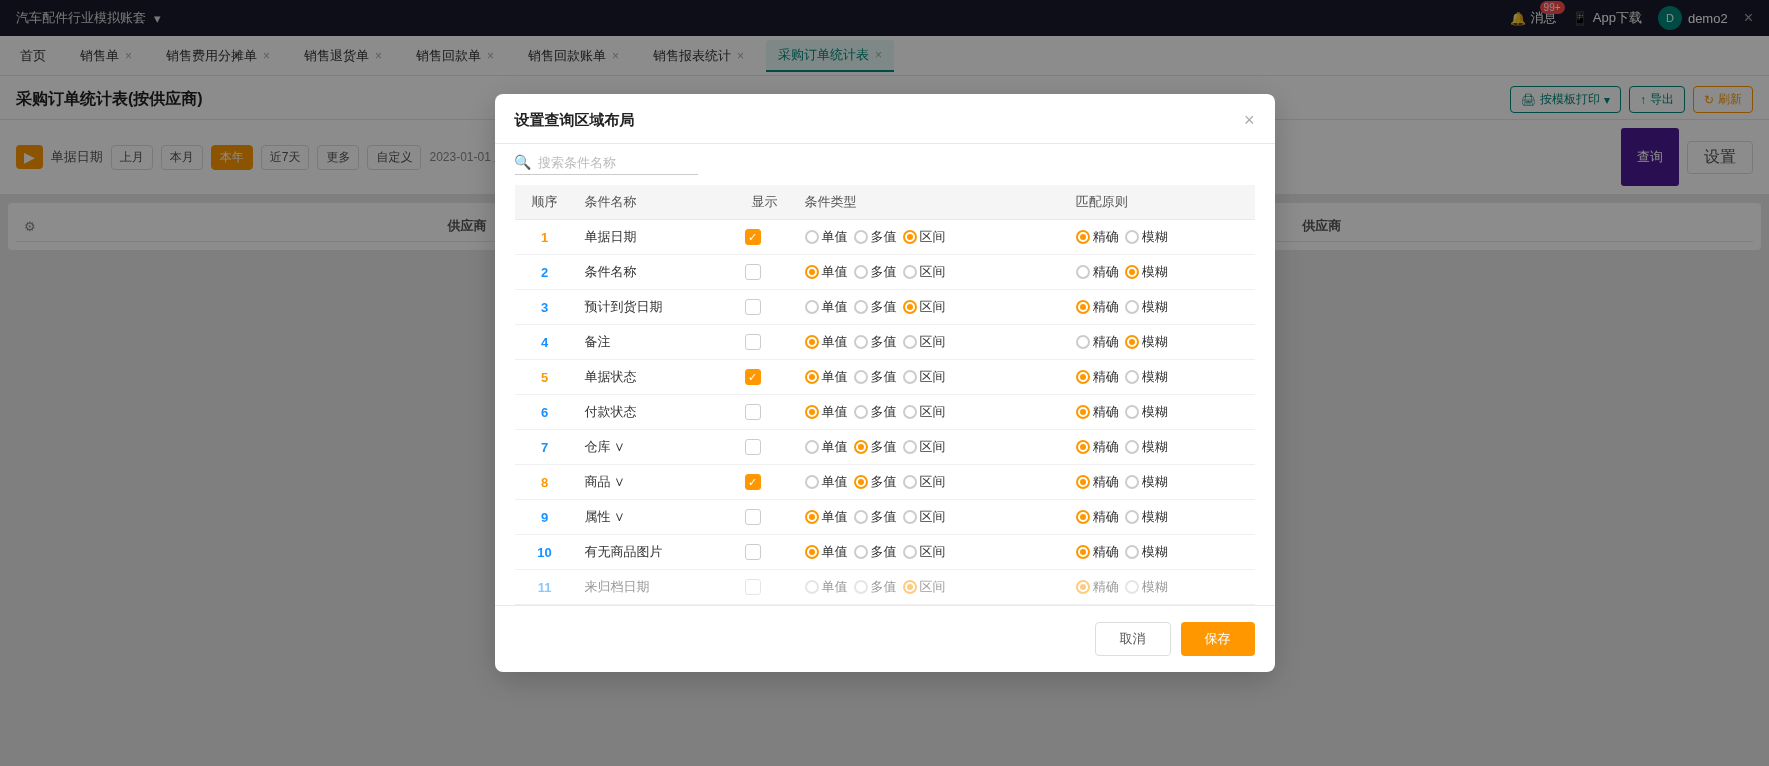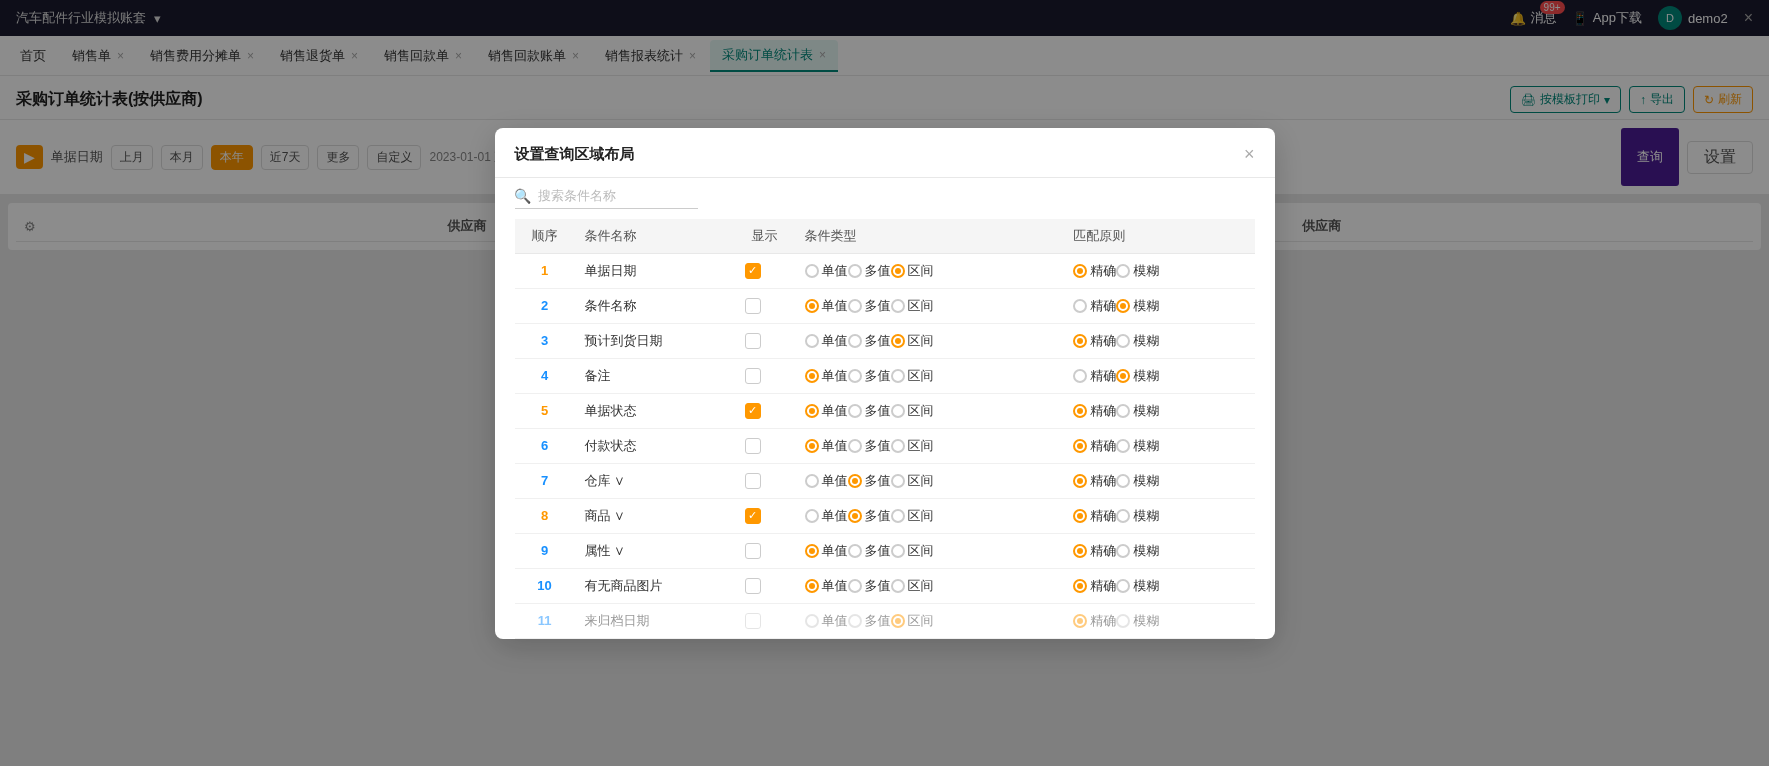--- a/index.html
+++ b/index.html
@@ -22,21 +22,21 @@
     .close-x { color: #aaa; cursor: pointer; font-size: 16px; }
 
     
     .tab-bar {
       height: 40px;
       background: #fff;
       display: flex;
       align-items: center;
       padding: 0 8px;
       border-bottom: 1px solid #e8e8e8;
-      gap: 2px;
+      gap: 10px;
     }
     .tab-item {
       padding: 6px 12px;
       border-radius: 4px 4px 0 0;
       cursor: pointer;
       font-size: 13px;
       color: #333;
       display: flex; align-items: center; gap: 6px;
     }
     .tab-item.active { background: #e6f7f5; color: #00897b; border-bottom: 2px solid #00897b; }
@@ -169,21 +169,21 @@
       padding: 8px 10px;
       font-size: 13px;
       color: #333;
       border-bottom: 1px solid #f0f0f0;
       vertical-align: middle;
     }
     .row-num { color: #1890ff; font-weight: bold; text-align: center; }
     .row-num.orange { color: #ff9800; }
 
     
-    .radio-group { display: flex; align-items: center; white-space: nowrap; }
+    .radio-group { display: flex; align-items: center; gap: 6px; white-space: nowrap; }
     .radio-item { display: flex; align-items: center; gap: 3px; cursor: pointer; }
     .radio-circle {
       width: 14px; height: 14px; border-radius: 50%;
       border: 2px solid #ccc;
       display: flex; align-items: center; justify-content: center;
       flex-shrink: 0;
     }
     .radio-circle.checked { border-color: #ff9800; }
     .radio-circle.checked::after {
       content: '';
@@ -755,14 +755,18 @@
             <div class="radio-circle "></div>
             <span>模糊</span>
           </label>
         </div>
       </td>
     </tr>
           </tbody>
       </table>
     </div>
 
+    <div class="modal-footer">
+      <button class="btn-cancel">取消</button>
+      <button class="btn-save">保存</button>
+    </div>
   </div>
 </div>
 
 </body></html>

